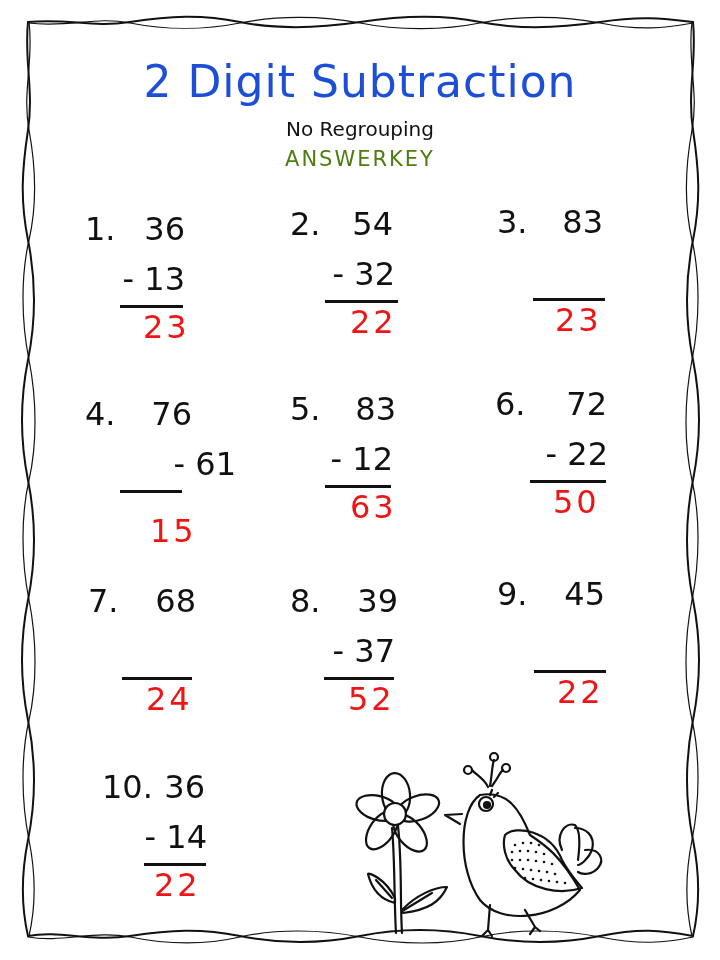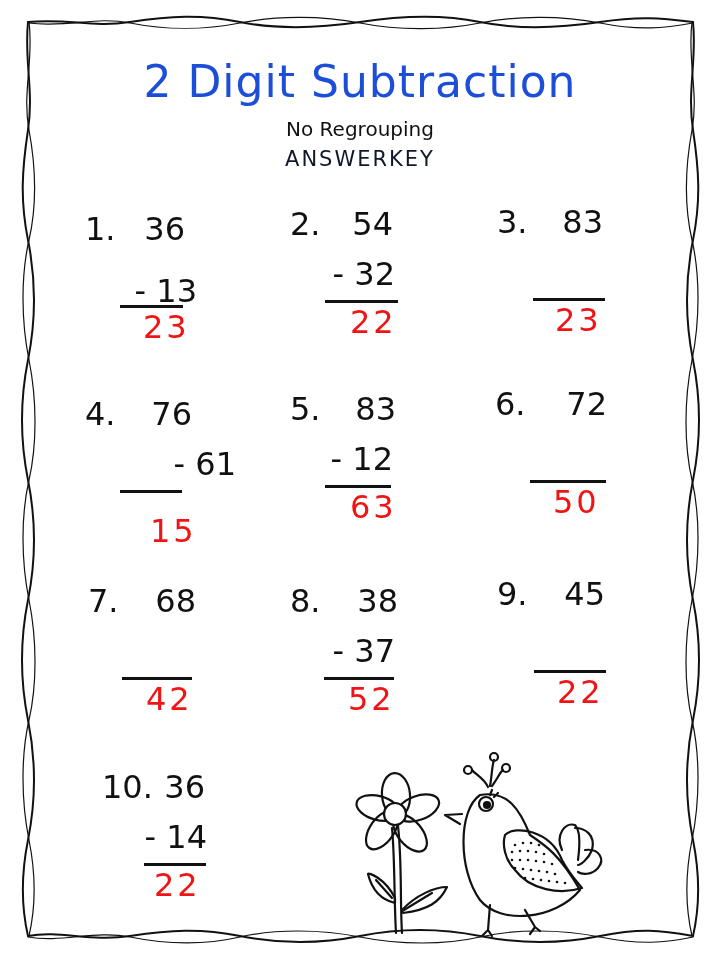--- a/index.html
+++ b/index.html
@@ -4,21 +4,21 @@
 <style>
   html, body { margin:0; padding:0; background:#ffffff; }
   body { width:720px; height:960px; position:relative; overflow:hidden;
          font-family:"DejaVu Sans", sans-serif; color:#111; }
   .frame { position:absolute; left:0; top:0; }
   .title { position:absolute; left:0; width:720px; top:56px; text-align:center;
            font-size:44px; font-weight:400; letter-spacing:1px; color:#1d4ed8; }
   .subtitle { position:absolute; left:0; width:720px; top:117px; text-align:center;
               font-size:20px; color:#111; }
   .answerkey { position:absolute; left:0; width:720px; top:147px; text-align:center;
-               font-size:21px; color:#0f172a; letter-spacing:2px; }
+               font-size:21px; color:#4d7c0f; letter-spacing:2px; }
   .problem { position:absolute; width:150px; height:140px; font-size:32px; }
   .num { position:absolute; left:0; top:0; font-size:32px; }
   .top { position:absolute; top:0; text-align:right; }
   .sub { position:absolute; top:50px; text-align:right; white-space:pre; }
   .line { position:absolute; top:95px; height:3px; background:#111; }
   .ans { position:absolute; top:98px; color:#f01414; font-size:32px; letter-spacing:3px; }
   .art { position:absolute; left:340px; top:750px; }
 </style>
 </head>
 <body>
@@ -40,21 +40,21 @@
   </g>
 </svg>
 
 <div class="title">2 Digit Subtraction</div>
 <div class="subtitle">No Regrouping</div>
 <div class="answerkey">ANSWERKEY</div>
 
 <div class="problem" style="left:85px; top:210px;">
   <div class="num">1.</div>
   <div class="top" style="left:55px; width:45px;">36</div>
-  <div class="sub" style="left:44px; width:68px;margin-top:12px;">- 13</div>
+  <div class="sub" style="left:32px; width:68px;">- 13</div>
   <div class="line" style="left:35px; width:63px;"></div>
   <div class="ans" style="left:58px;">23</div>
 </div>
 
 <div class="problem" style="left:290px; top:205px;">
   <div class="num">2.</div>
   <div class="top" style="left:58px; width:45px;">54</div>
   <div class="sub" style="left:33px; width:72px;">- 32</div>
   <div class="line" style="left:35px; width:73px;"></div>
   <div class="ans" style="left:60px;">22</div>
@@ -79,34 +79,35 @@
   <div class="num">5.</div>
   <div class="top" style="left:58px; width:48px;">83</div>
   <div class="sub" style="left:33px; width:70px;">- 12</div>
   <div class="line" style="left:35px; width:66px;"></div>
   <div class="ans" style="left:60px;">63</div>
 </div>
 
 <div class="problem" style="left:495px; top:385px;">
   <div class="num">6.</div>
   <div class="top" style="left:62px; width:50px;">72</div>
+  <div class="sub" style="left:33px; width:80px;">- 22</div>
   <div class="line" style="left:35px; width:76px;"></div>
   <div class="ans" style="left:58px;">50</div>
 </div>
 
 <div class="problem" style="left:88px; top:582px;">
   <div class="num">7.</div>
   <div class="top" style="left:60px; width:48px;">68</div>
   <div class="line" style="left:34px; width:70px;"></div>
-  <div class="ans" style="left:58px;">42</div>
+  <div class="ans" style="left:58px;">24</div>
 </div>
 
 <div class="problem" style="left:290px; top:582px;">
   <div class="num">8.</div>
-  <div class="top" style="left:60px; width:48px;">38</div>
+  <div class="top" style="left:60px; width:48px;">39</div>
   <div class="sub" style="left:33px; width:72px;">- 37</div>
   <div class="line" style="left:34px; width:70px;"></div>
   <div class="ans" style="left:58px;">52</div>
 </div>
 
 <div class="problem" style="left:497px; top:575px;">
   <div class="num">9.</div>
   <div class="top" style="left:58px; width:50px;">45</div>
   <div class="line" style="left:37px; width:72px;"></div>
   <div class="ans" style="left:60px;">22</div>

